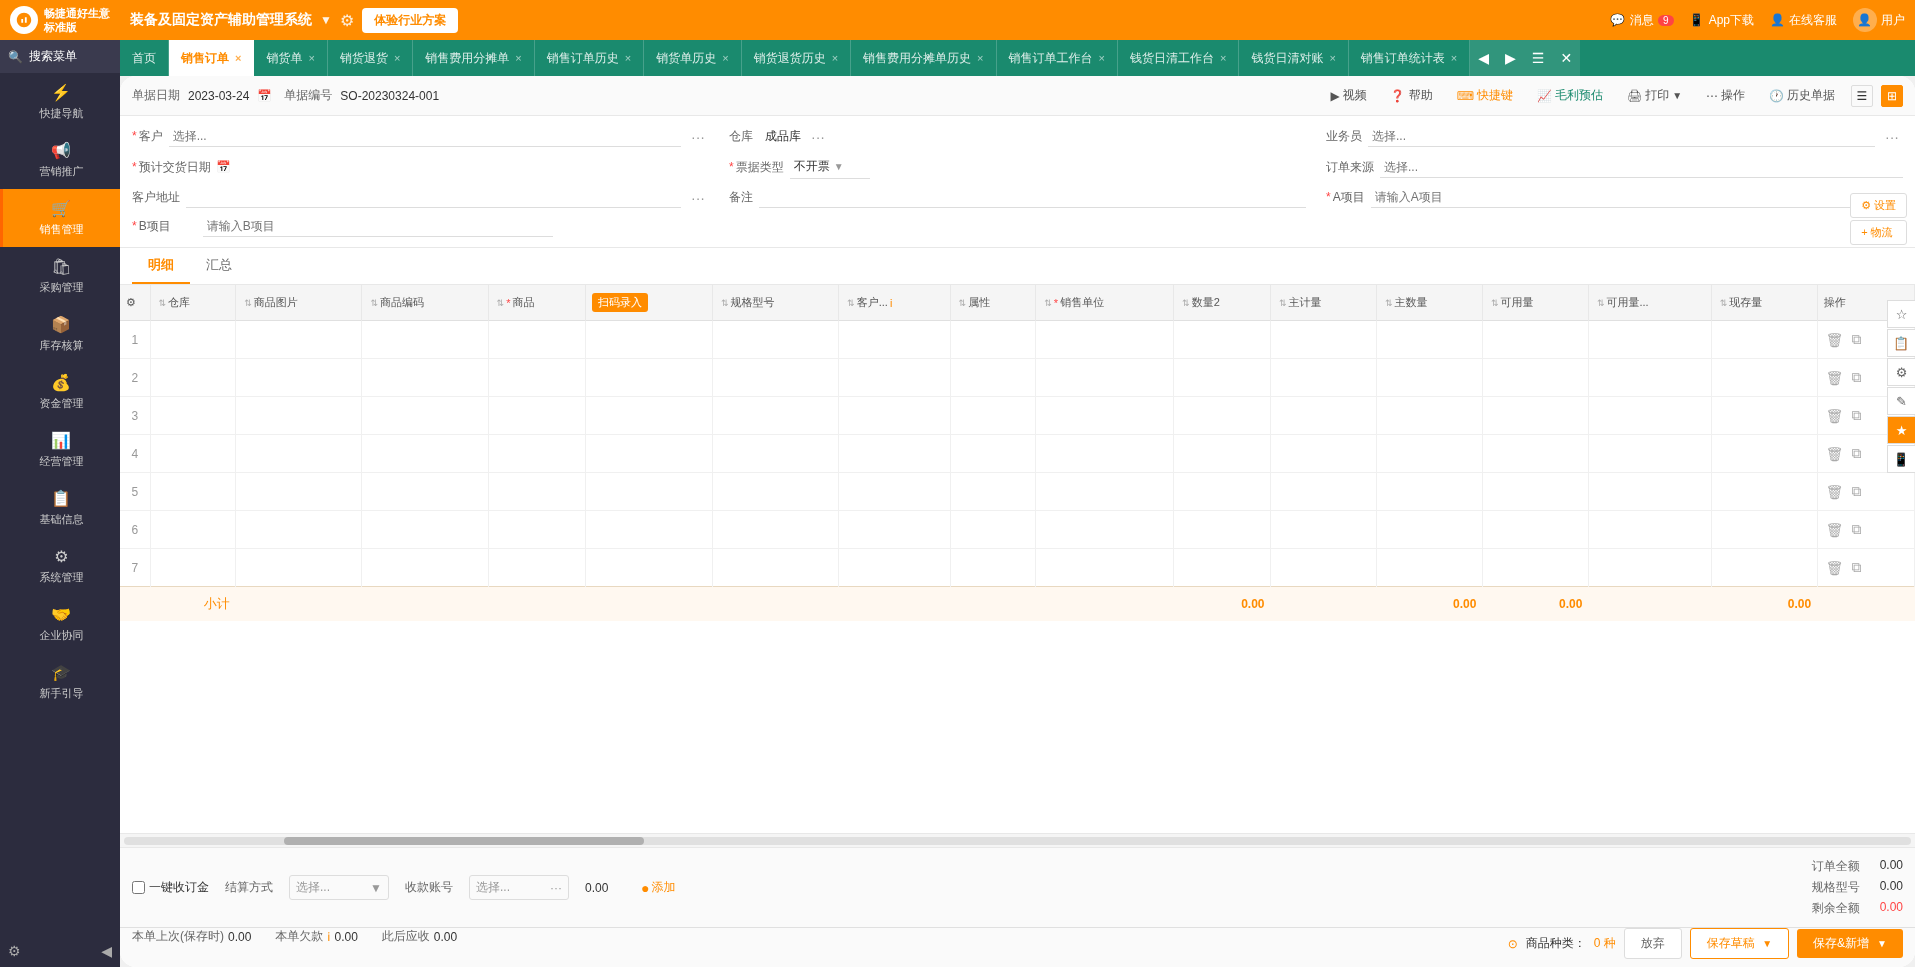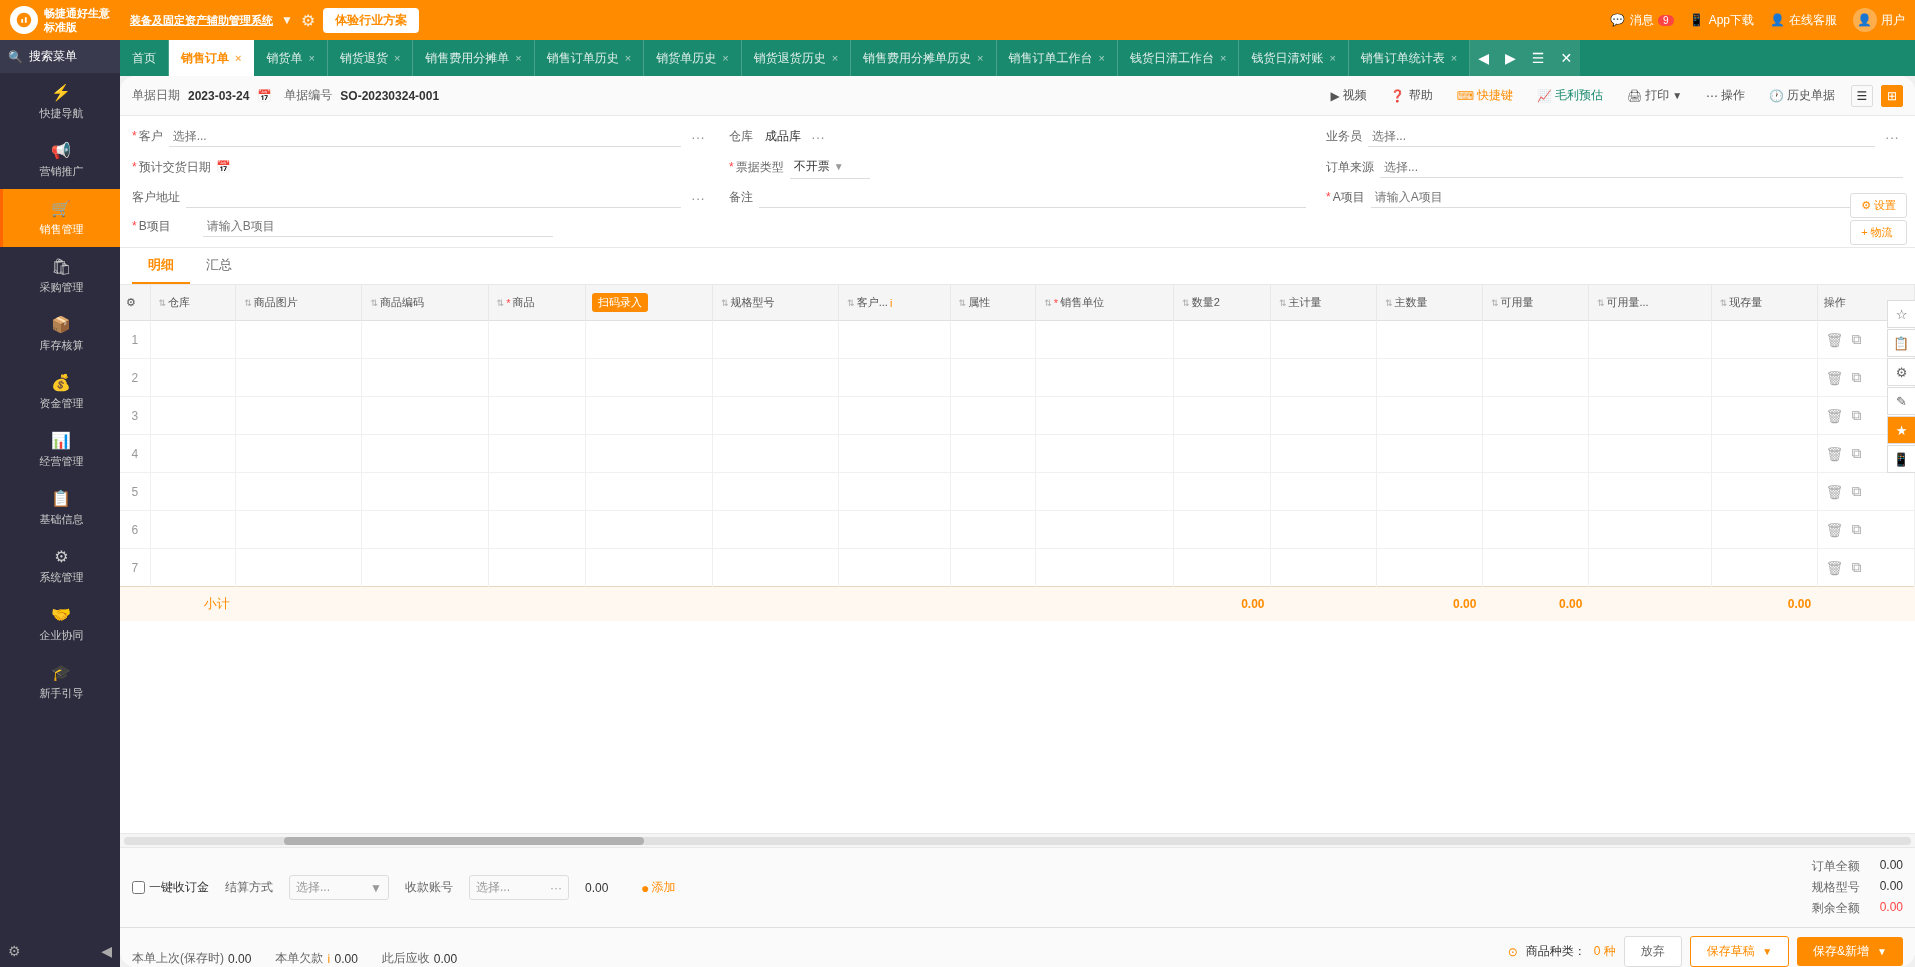--- a/index.html
+++ b/index.html
@@ -30,21 +30,21 @@
       justify-content: center;
     }
     .logo-icon svg { width: 18px; height: 18px; }
     .logo-text { font-size: 11px; line-height: 1.3; font-weight: bold; }
     .system-title {
       flex: 1;
       display: flex;
       align-items: center;
       gap: 8px;
     }
-    .system-name { font-size: 11px; font-weight: bold; text-decoration: underline; }
+    .system-name { font-size: 14px; font-weight: bold; }
     .system-dropdown { cursor: pointer; opacity: 0.9; }
     .industry-btn {
       background: white;
       color: #ff8c00;
       border: none;
       padding: 4px 12px;
       border-radius: 4px;
       font-size: 12px;
       cursor: pointer;
       font-weight: bold;
@@ -201,21 +201,21 @@
       background: #fafafa;
       border-bottom: 1px solid #e8e8e8;
       flex-shrink: 0;
     }
     .toolbar-left {
       display: flex;
       align-items: center;
       gap: 12px;
     }
     .toolbar-label { color: #666; }
-    .toolbar-value { color: #333; font-weight: 700; text-align: center; }
+    .toolbar-value { color: #333; font-weight: 400; text-align: center; }
     .date-field {
       display: flex;
       align-items: center;
       gap: 4px;
     }
     .toolbar-right {
       display: flex;
       align-items: center;
       gap: 8px;
     }
@@ -459,21 +459,21 @@
     .summary-label { color: #666; }
     .summary-val { color: #333; font-weight: 500; }
     .summary-val.highlight { color: #ff4444; }
 
     
     .status-bar {
       height: 40px;
       background: #fafafa;
       border-top: 1px solid #e0e0e0;
       display: flex;
-      align-items: flex-end;
+      align-items: flex-start;
       padding: 0 12px;
       gap: 24px;
       font-size: 12px;
       flex-shrink: 0;
     }
     .status-item { display: flex; align-items: center; gap: 4px; color: #666; }
     .status-val { color: #333; font-weight: 500; }
     .status-bar-right {
       margin-left: auto;
       display: flex;

